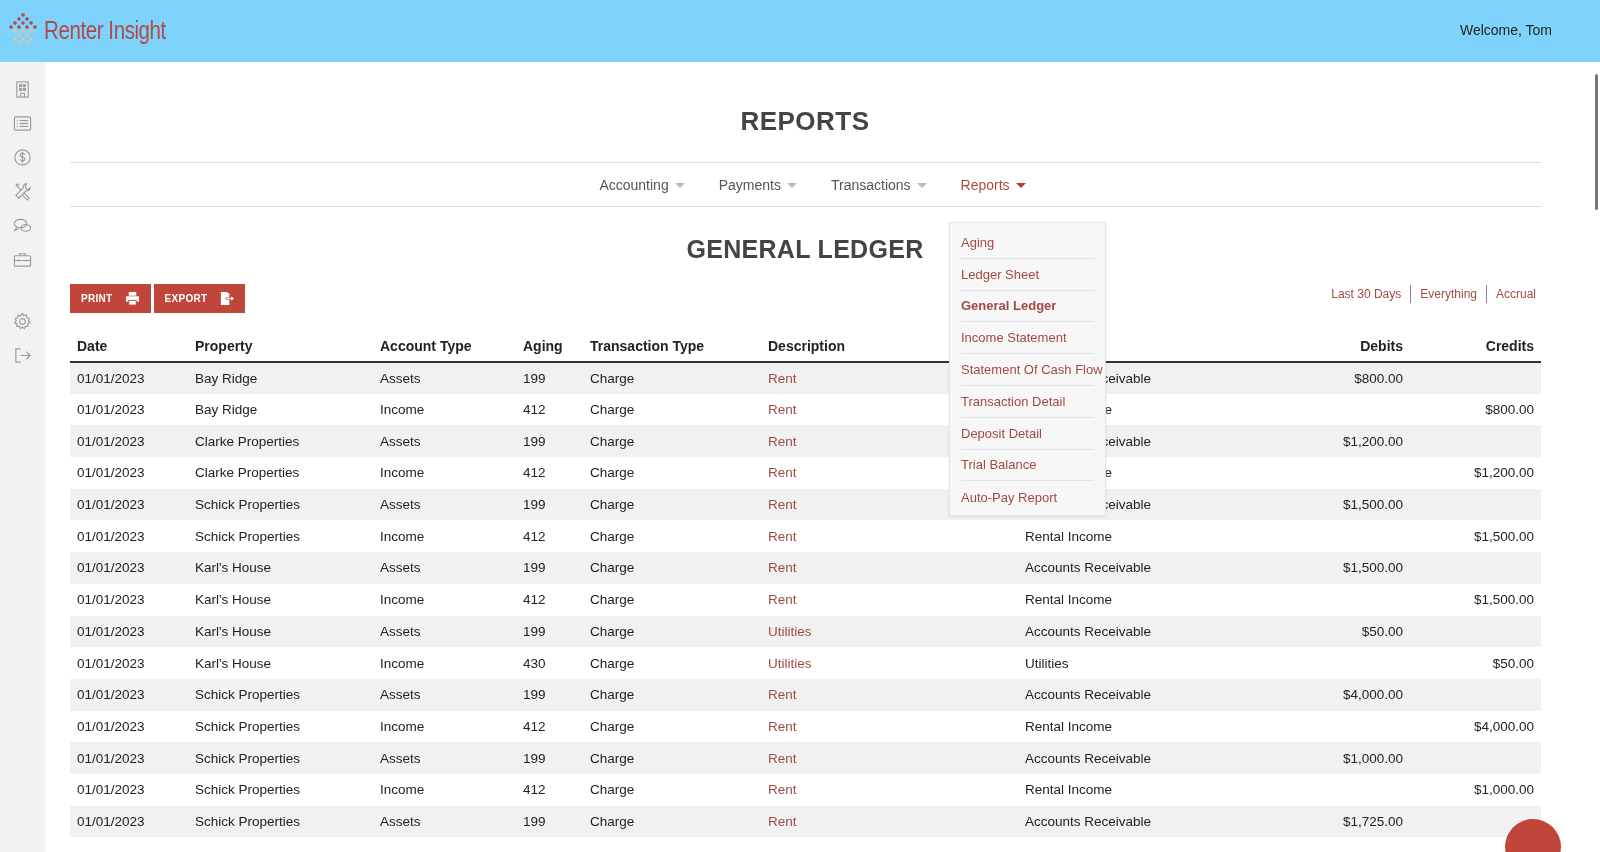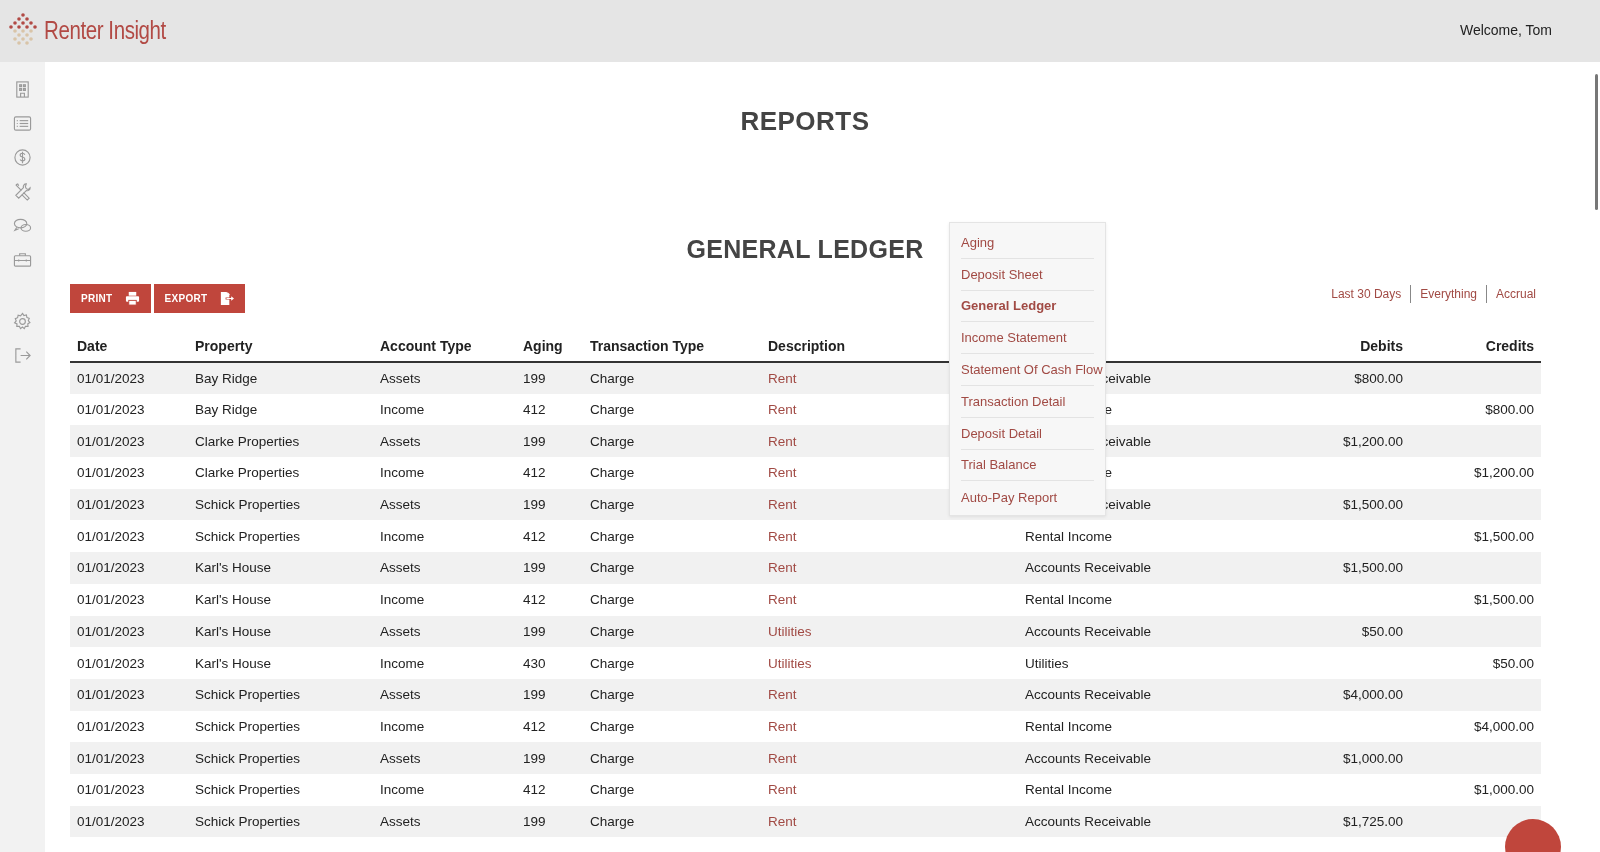--- a/index.html
+++ b/index.html
@@ -1,17 +1,17 @@
 <!DOCTYPE html>
 <html><head>
 <meta charset="utf-8">
 <style>
   * { box-sizing: border-box; margin: 0; padding: 0; }
   html, body { width: 1600px; height: 852px; overflow: hidden; background: #f7f7f7; font-family: "Liberation Sans", "DejaVu Sans", sans-serif; color: #222; }
-  .topbar { position: absolute; left: 0; top: 0; width: 1600px; height: 62px; background: #e5e5e5; }
+  .topbar { position: absolute; left: 0; top: 0; width: 1600px; height: 62px; background: #7dd3fc; }
   .logo { position: absolute; left: 8px; top: 12px; display: flex; align-items: center; }
   .logo-mark { width: 30px; height: 36px; position: relative; }
   .logo-text { font-family: "Liberation Sans", sans-serif; font-size: 25px; color: #b24a45; margin-left: 6px; letter-spacing: -0.5px; transform: scaleX(0.82); transform-origin: left center; white-space: nowrap; }
   .welcome { position: absolute; right: 48px; top: 22px; font-size: 14px; color: #222; }
   .sidebar { position: absolute; left: 0; top: 62px; width: 45px; height: 790px; background: #f2f2f2; }
   .side-icon { position: absolute; left: 12px; width: 20px; height: 20px; display: flex; align-items: center; justify-content: center; }
   .side-icon svg { width: 19px; height: 19px; stroke: #9a9a9a; fill: none; stroke-width: 1.2; }
   .main { position: absolute; left: 45px; top: 62px; width: 1520px; height: 790px; background: #fff; }
   .scroll { position: absolute; right: 0; top: 62px; width: 35px; height: 790px; background: #fff; }
   .scroll-thumb { position: absolute; right: 2px; top: 12px; width: 3px; height: 136px; background: #777; border-radius: 2px; }
@@ -131,24 +131,42 @@
   <div class="side-icon" style="top:283px">
     <svg viewBox="0 0 20 20">
         <path d="M8 3H3v14h5M8 10h10M14 6l4 4-4 4"></path>
       </svg>
   </div>
 </div>
 
 <div class="main">
   <div class="page-title">REPORTS</div>
 
+  <div class="nav">
+    <div class="nav-item">
+      <span>Accounting</span>
+      <span class="caret"></span>
+    </div>
+    <div class="nav-item">
+      <span>Payments</span>
+      <span class="caret"></span>
+    </div>
+    <div class="nav-item">
+      <span>Transactions</span>
+      <span class="caret"></span>
+    </div>
+    <div class="nav-item active">
+      <span>Reports</span>
+      <span class="caret"></span>
+    </div>
+  </div>
 
   <div class="dropdown">
     <div class="dd-item">Aging</div>
-    <div class="dd-item">Deposit Sheet</div>
+    <div class="dd-item">Ledger Sheet</div>
     <div class="dd-item current">General Ledger</div>
     <div class="dd-item">Income Statement</div>
     <div class="dd-item">Statement Of Cash Flow</div>
     <div class="dd-item">Transaction Detail</div>
     <div class="dd-item">Deposit Detail</div>
     <div class="dd-item">Trial Balance</div>
     <div class="dd-item">Auto-Pay Report</div>
   </div>
 
   <div class="section-title">GENERAL LEDGER</div>

